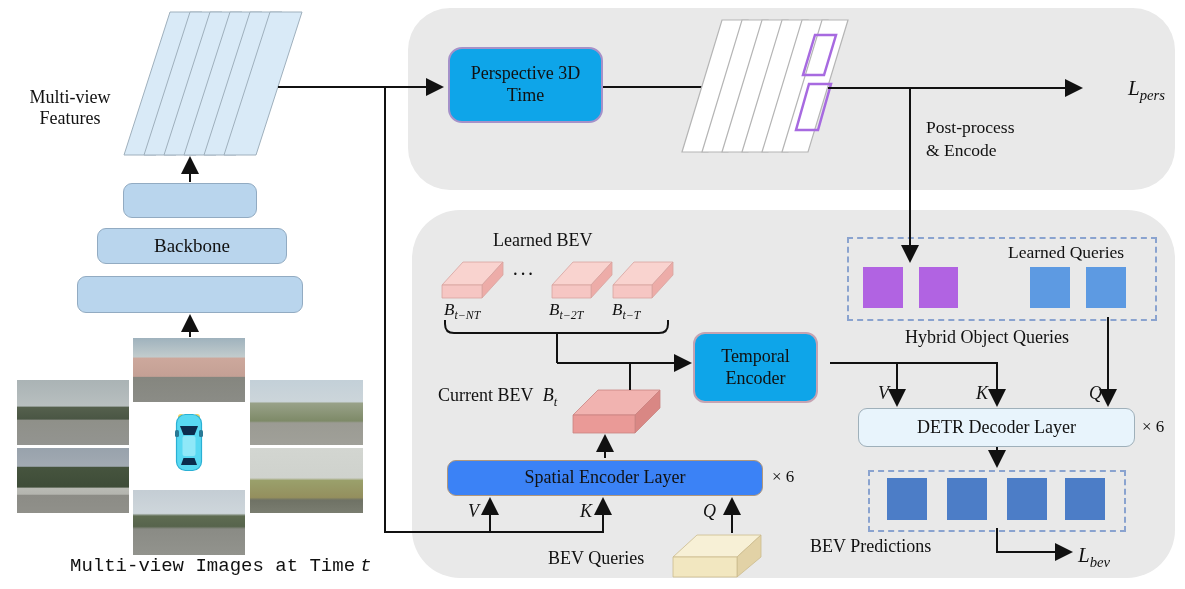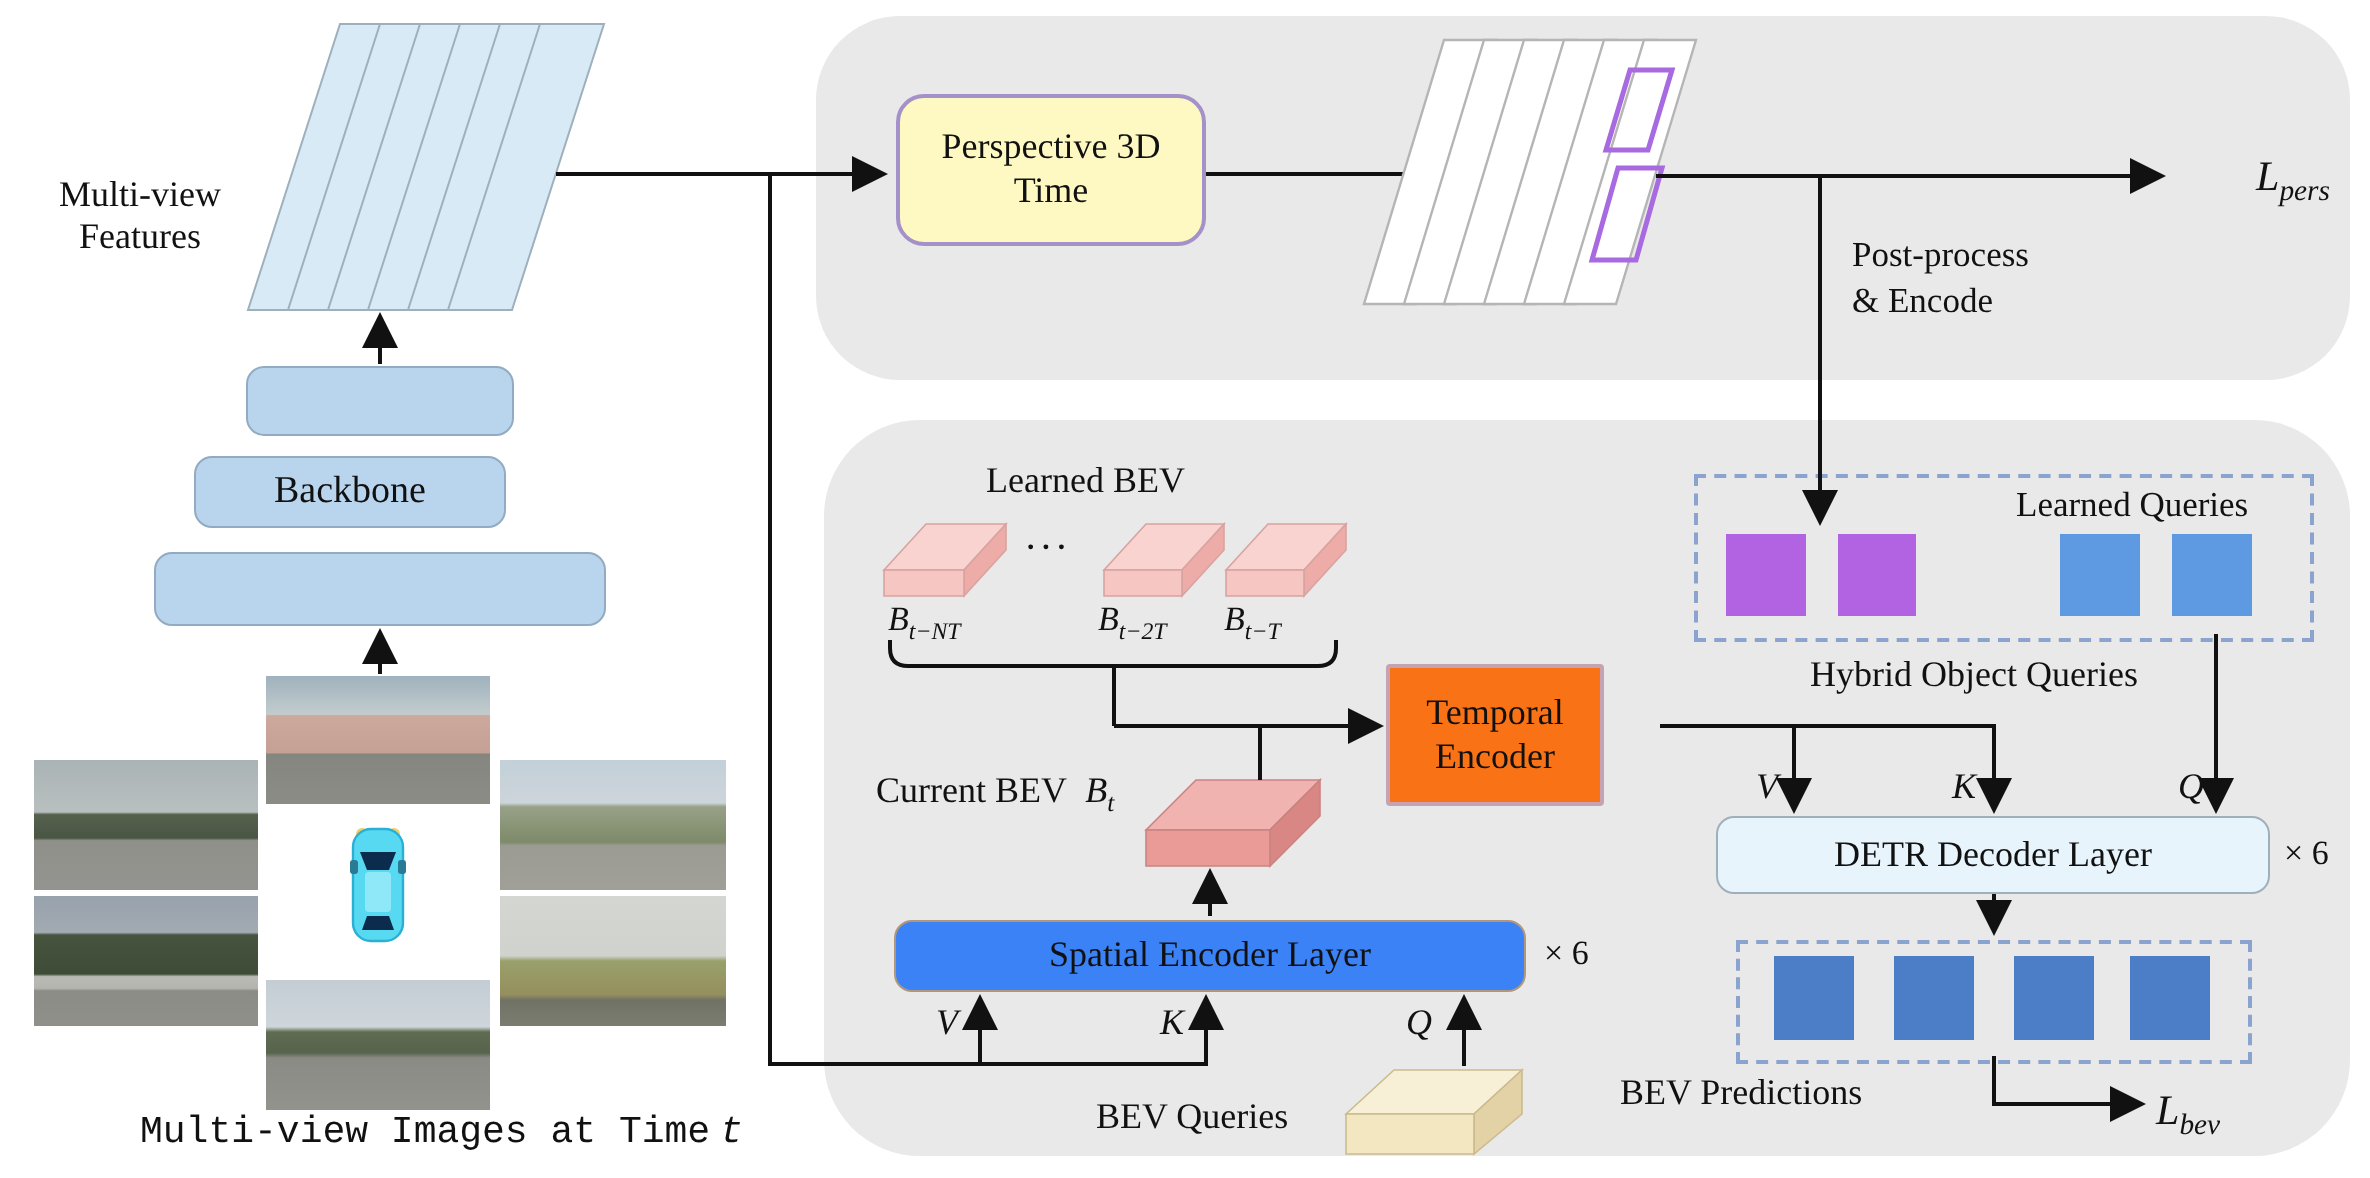--- a/index.html
+++ b/index.html
@@ -30,21 +30,21 @@
 
   <div class="panel" style="left:408px;top:8px;width:767px;height:182px;border-radius:42px;"></div>
   <div class="panel" style="left:412px;top:210px;width:763px;height:368px;border-radius:48px;"></div>
 
   <div class="lbl ctr" style="left:14px;top:87px;width:112px;">
     <div>Multi-view</div>
     <div>Features</div>
   </div>
 
   <div class="box" style="left:123px;top:183px;width:134px;height:35px;background:#b9d5ed;border:1.5px solid #92abc2;border-radius:9px;"></div>
-  <div class="box" style="left:97px;top:228px;width:156px;height:36px;background:#b9d5ed;border:1.5px solid #92abc2;border-radius:9px;font-size:19px;">
+  <div class="box" style="left:97px;top:228px;width:190px;height:36px;background:#b9d5ed;border:1.5px solid #92abc2;border-radius:9px;font-size:19px;">
     <span>Backbone</span>
   </div>
   <div class="box" style="left:77px;top:276px;width:226px;height:37px;background:#b9d5ed;border:1.5px solid #92abc2;border-radius:9px;"></div>
 
   <div class="photo" id="ph-front" style="left:133px;top:338px;width:112px;height:64px;"></div>
   <div class="photo" id="ph-fl" style="left:17px;top:380px;width:112px;height:65px;"></div>
   <div class="photo" id="ph-fr" style="left:250px;top:380px;width:113px;height:65px;"></div>
   <div class="photo" id="ph-bl" style="left:17px;top:448px;width:112px;height:65px;"></div>
   <div class="photo" id="ph-br" style="left:250px;top:448px;width:113px;height:65px;"></div>
   <div class="photo" id="ph-back" style="left:133px;top:490px;width:112px;height:65px;"></div>
@@ -57,21 +57,21 @@
     <rect x="24" y="17" width="4" height="7" rx="1.5" fill="#2a7a96"></rect>
     <path d="M5,13 L23,13 L19.5,22 L8.5,22 Z" fill="#0b2c4d"></path>
     <rect x="7.5" y="23" width="13" height="20" rx="2" fill="#8fe8f8"></rect>
     <path d="M8.5,45 L19.5,45 L22,52 L6,52 Z" fill="#0b2c4d"></path>
   </svg>
 
   <div class="lbl" style="left:70px;top:555px;font-size:19px;font-family:Liberation Mono, monospace;">
     <span>Multi-view Images at Time</span><i style="margin-left:5px;">t</i>
   </div>
 
-  <div class="box" style="left:448px;top:47px;width:155px;height:76px;background:#fef9c3;border:2px solid #a591c9;border-radius:14px;">
+  <div class="box" style="left:448px;top:47px;width:155px;height:76px;background:#0ea5e9;border:2px solid #a591c9;border-radius:14px;">
     <div>Perspective 3D</div>
     <div>Time</div>
   </div>
 
 
   <div class="lbl" style="left:1092px;top:76px;font-size:21px;margin-left:36px;">
     <i>L</i><sub>pers</sub>
   </div>
 
   <div class="lbl" style="left:926px;top:116px;font-size:17.5px;line-height:1.32;">
@@ -88,21 +88,21 @@
   <div class="lbl" style="left:549px;top:300px;font-size:17px;">
     <i>B</i><sub>t−2T</sub></div>
   <div class="lbl" style="left:612px;top:300px;font-size:17px;">
     <i>B</i><sub>t−T</sub></div>
 
   <div class="lbl" style="left:438px;top:385px;">
     <span>Current BEV</span>
     <i style="margin-left:5px;">B</i><sub>t</sub>
   </div>
 
-  <div class="box" style="left:693px;top:332px;width:109px;height:71px;background:#f97316;border:2px solid #c5a3b2;border-radius:2px;">
+  <div class="box" style="left:693px;top:332px;width:125px;height:71px;background:#0ea5e9;border:2px solid #c5a3b2;border-radius:12px;">
     <div>Temporal</div>
     <div>Encoder</div>
   </div>
 
   <div class="dashedbox" style="left:847px;top:237px;width:306px;height:80px;"></div>
   <div class="lbl" style="left:1008px;top:242px;font-size:17.5px;"><span>Learned Queries</span></div>
   <div class="sq" style="left:863px;top:267px;width:40px;height:41px;background:#b163e2;"></div>
   <div class="sq" style="left:919px;top:267px;width:39px;height:41px;background:#b163e2;"></div>
   <div class="sq" style="left:1030px;top:267px;width:40px;height:41px;background:#5d9ae2;"></div>
   <div class="sq" style="left:1086px;top:267px;width:40px;height:41px;background:#5d9ae2;"></div>

